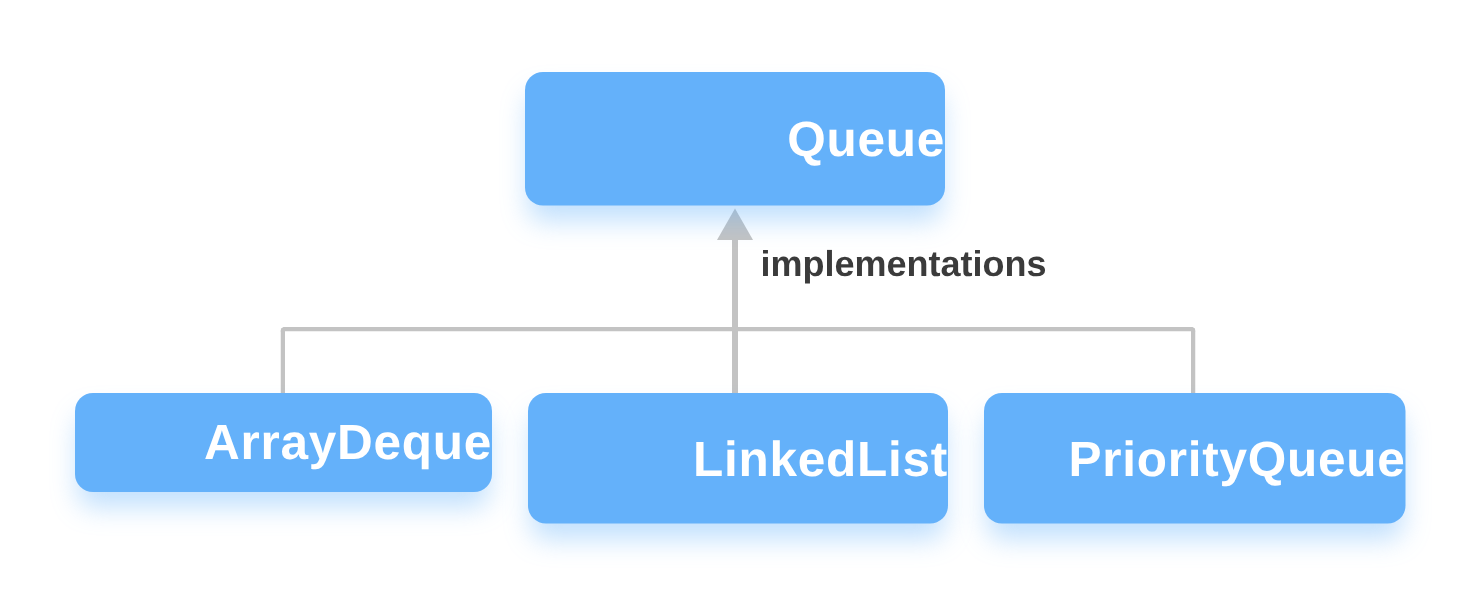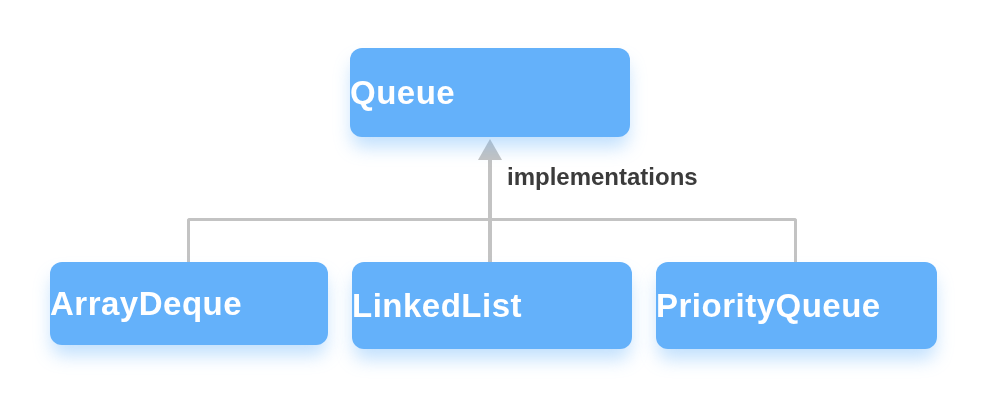--- a/index.html
+++ b/index.html
@@ -15,28 +15,28 @@
     font-family: "Liberation Sans", sans-serif;
     overflow: hidden;
   }
   .node {
     position: absolute;
     background: var(--node-fill, #64b1fa);
     color: var(--node-text, #ffffff);
     border-radius: 12px;
     display: flex;
     align-items: center;
-    justify-content: flex-start;
+    justify-content: flex-end;
     font-weight: bold;
     font-size: 33px;
     letter-spacing: 0.5px;
     box-shadow: 0 12px 18px -2px rgba(100, 177, 250, 0.40);
   }
   .node-root   { left: 350px; top: 48px;  width: 280px; height: 89px; }
-  .node-child1 { left: 50px;  top: 262px; width: 278px; height: 83px; }
+  .node-child1 { left: 50px;  top: 262px; width: 278px; height: 66px; }
   .node-child2 { left: 352px; top: 262px; width: 280px; height: 87px; }
   .node-child3 { left: 656px; top: 262px; width: 281px; height: 87px; }
 
   
   .bracket {
     position: absolute;
     left: 187px;
     top: 218px;
     width: 604px;
     height: 44px;

